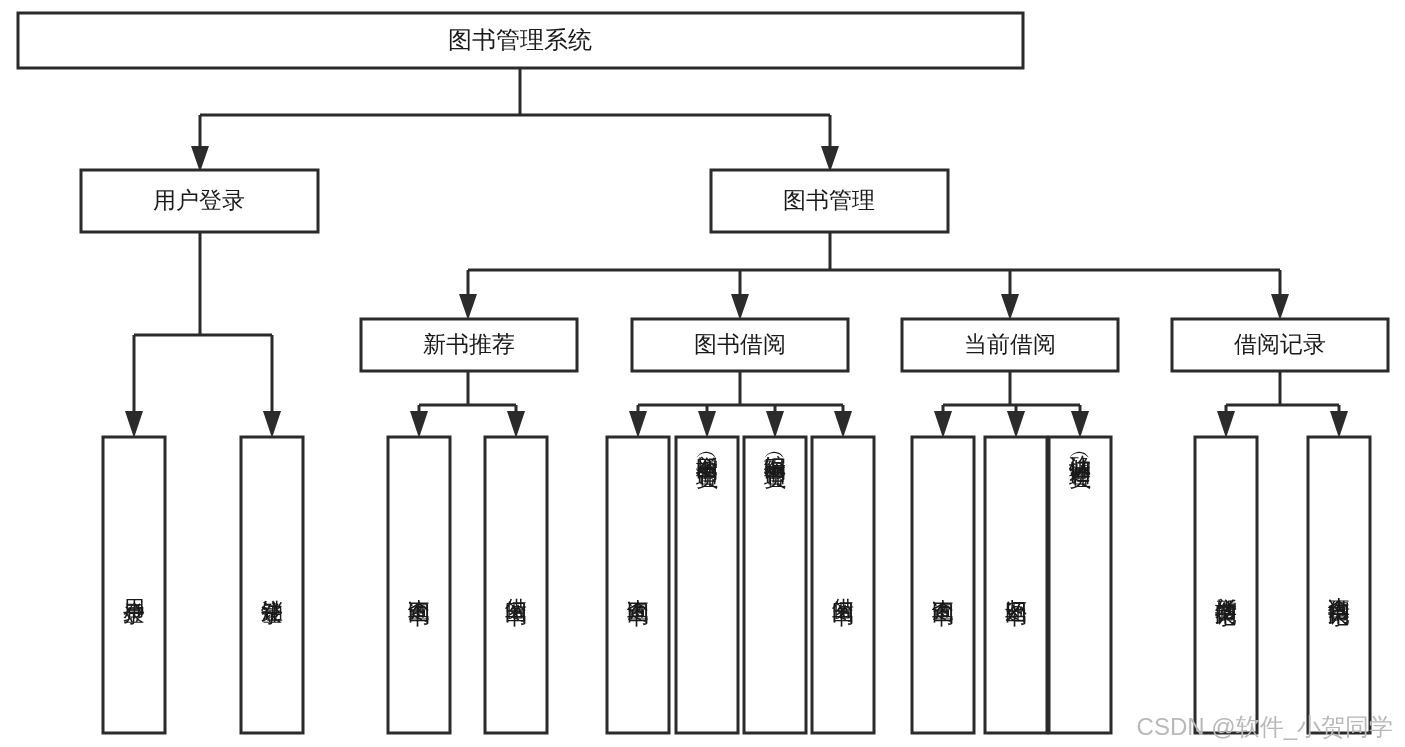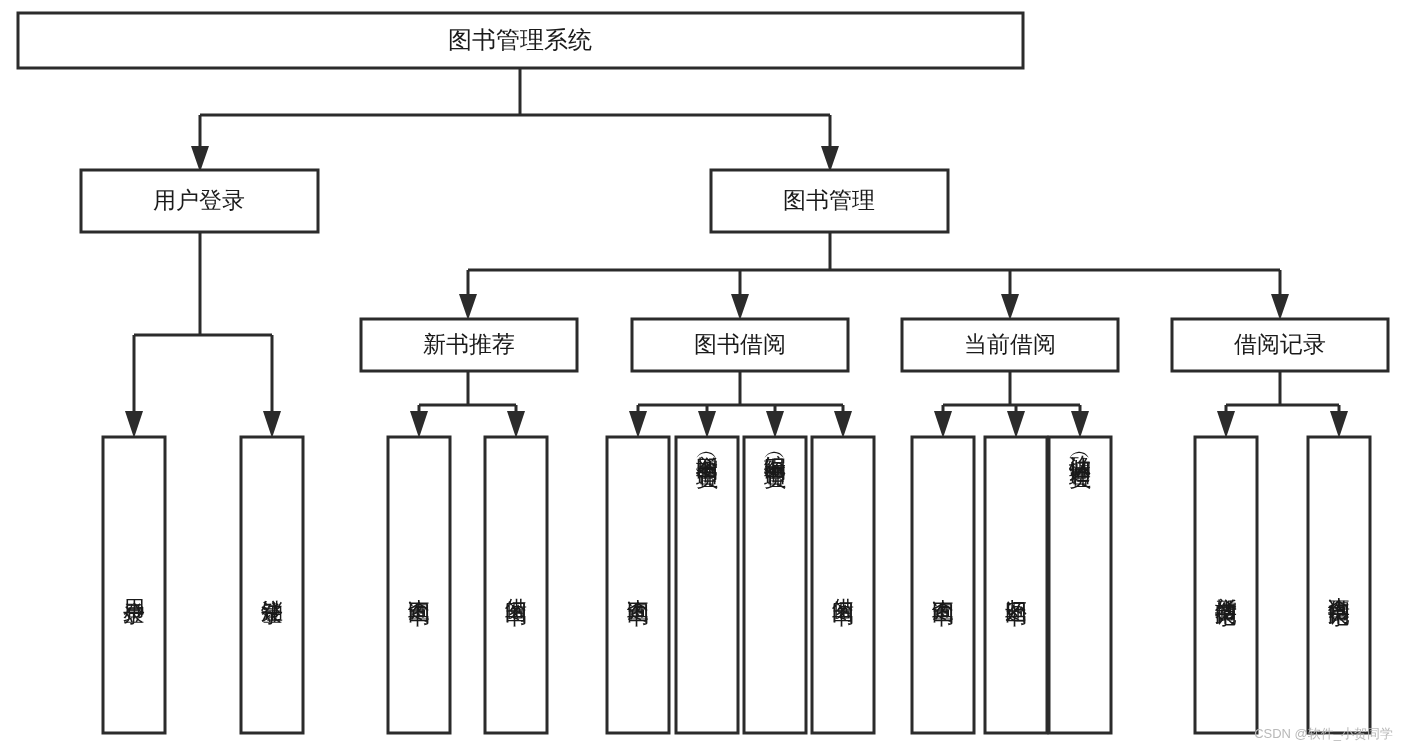--- a/index.html
+++ b/index.html
@@ -68,21 +68,21 @@
     white-space: nowrap;
     text-align: center;
     pointer-events: none;
     user-select: none;
   }
   .watermark {
     position: absolute;
     right: 12px;
     bottom: 4px;
     font-family: "Liberation Sans", "DejaVu Sans", sans-serif;
-    font-size: 13px;
+    font-size: 24px;
     color: #b9b9b9;
     white-space: nowrap;
     user-select: none;
   }
 </style>
 </head>
 <body>
 
 <div id="diagram-root">
 

